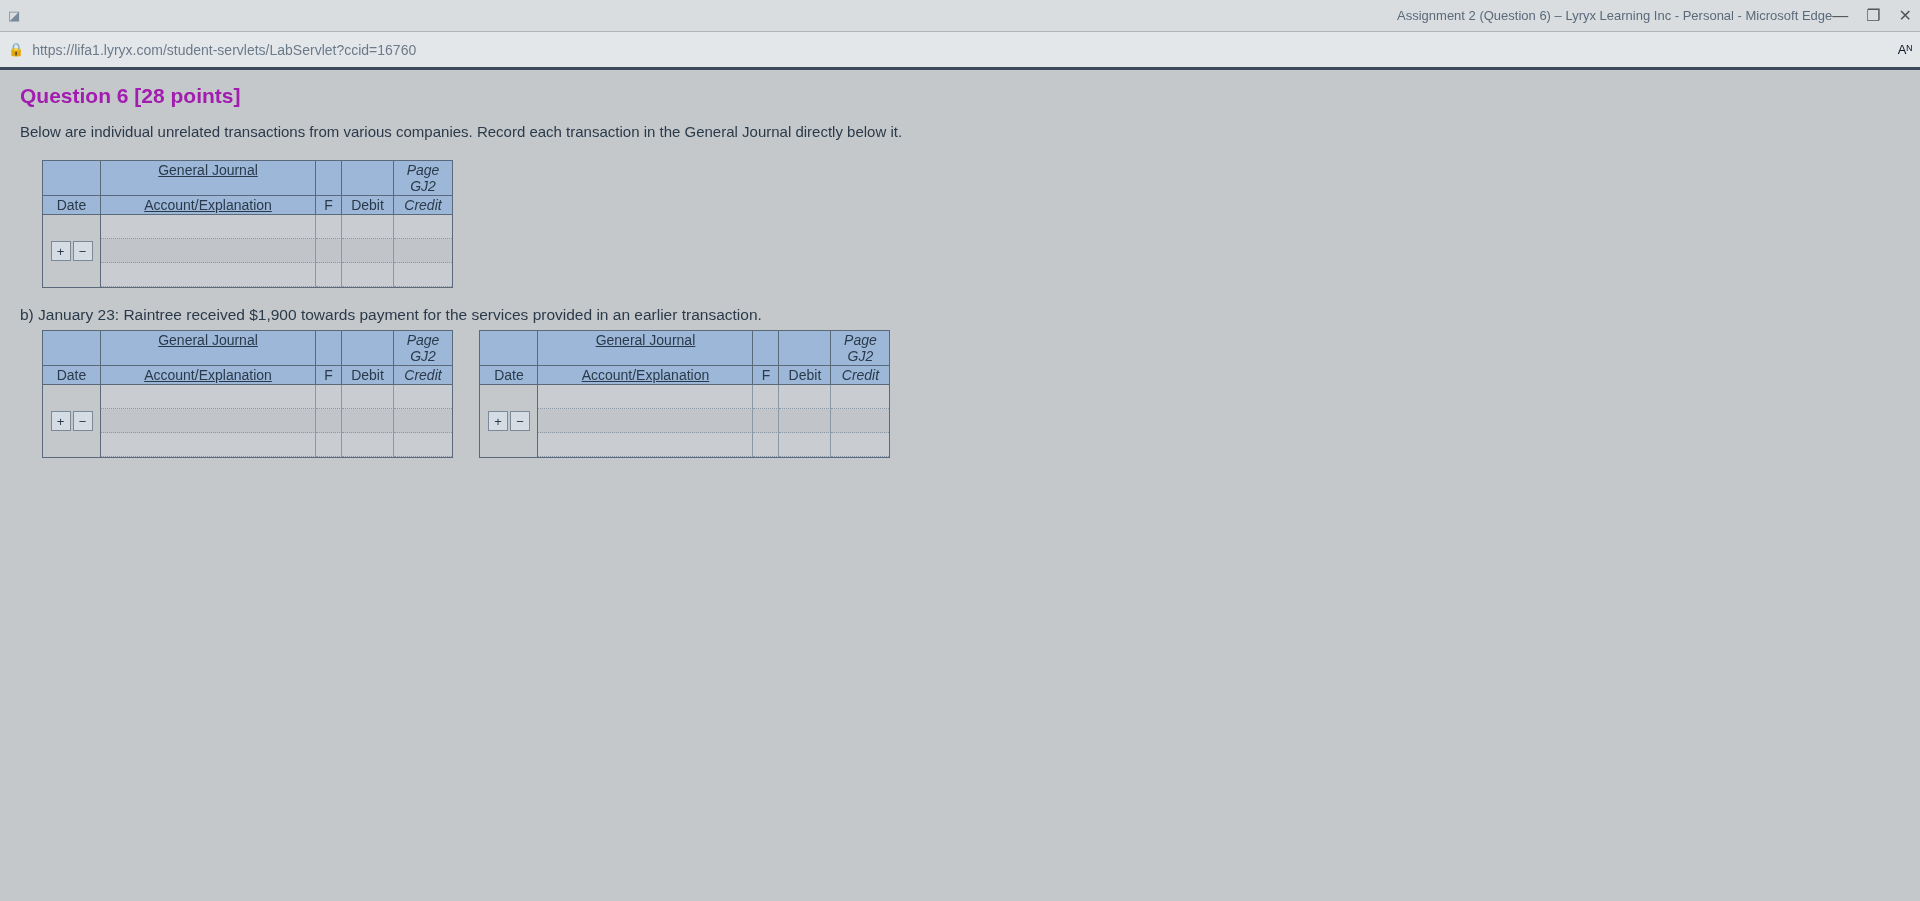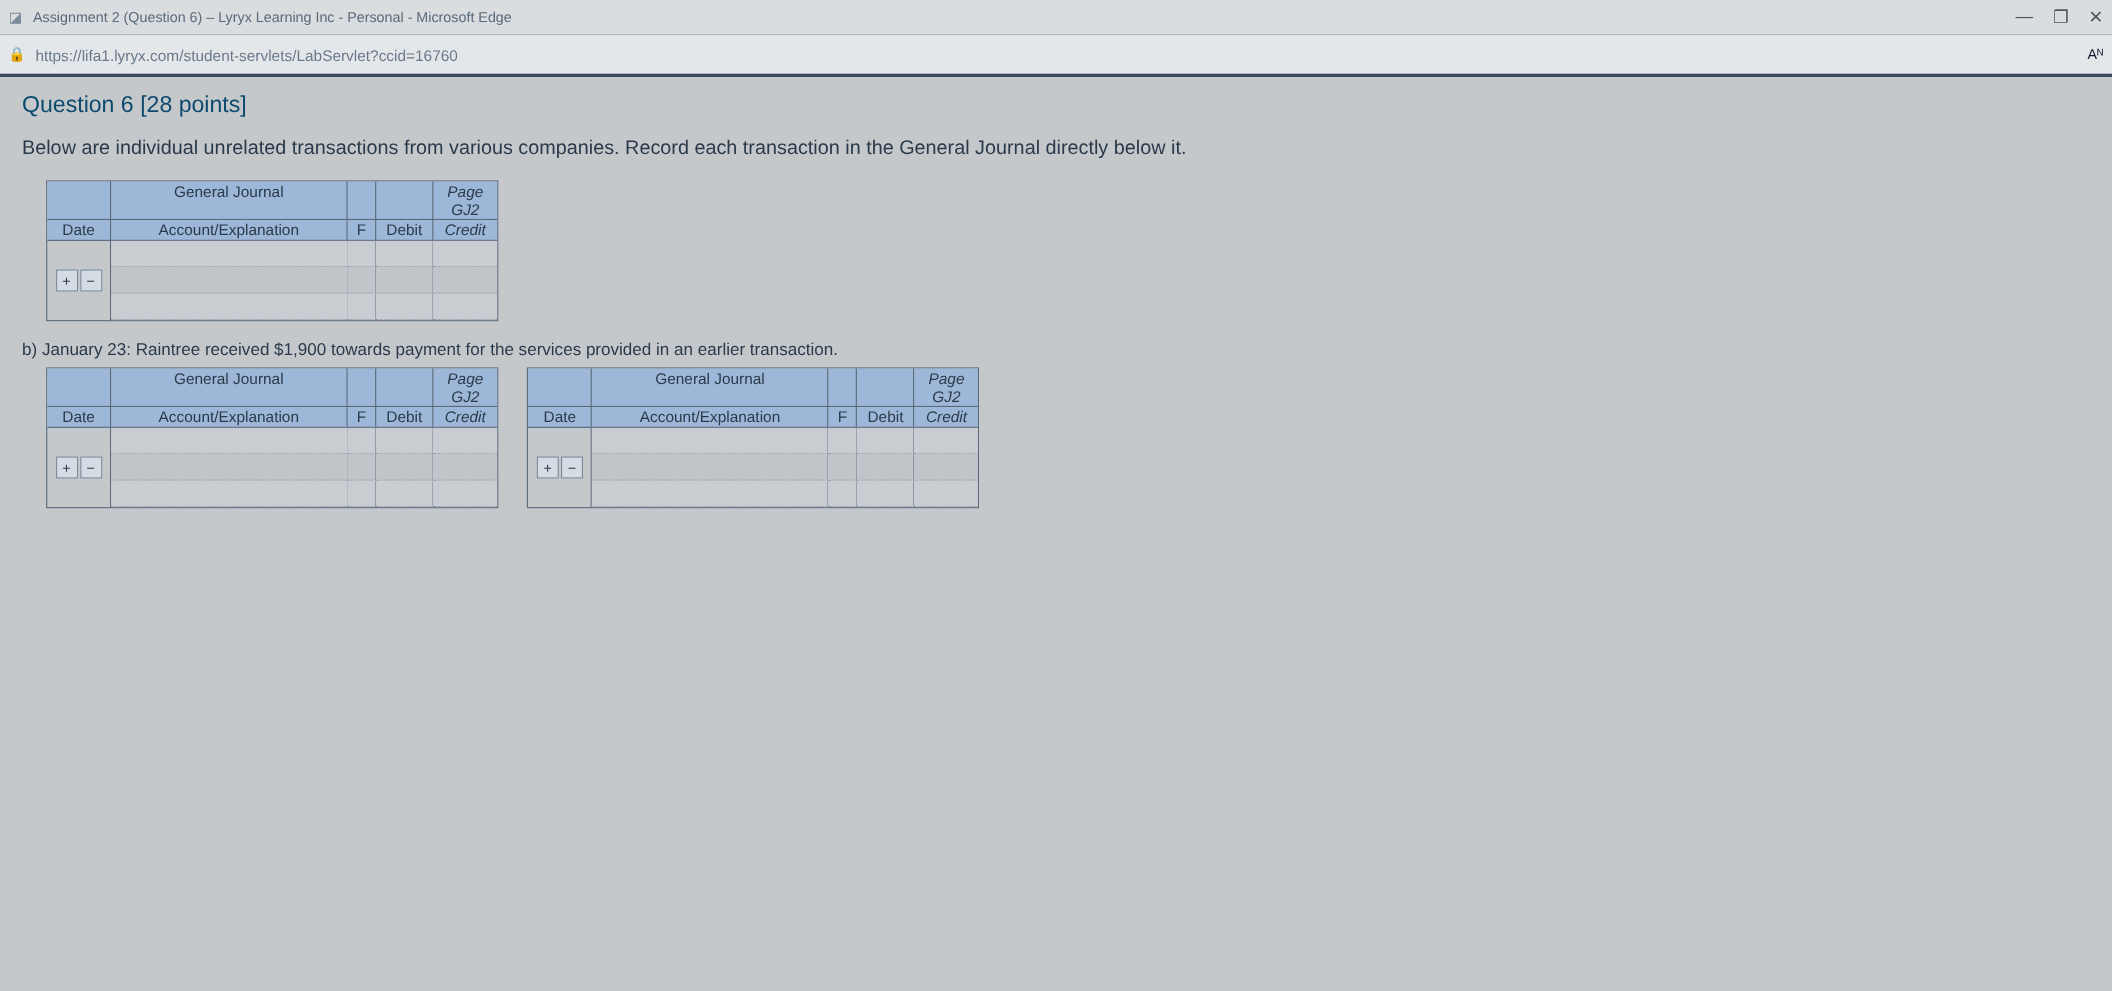--- a/index.html
+++ b/index.html
@@ -14,21 +14,21 @@
   background: #d9dde0;
   height: 32px;
   display: flex;
   align-items: center;
   padding: 0 8px;
   font-size: 13px;
   color: #5a6a7a;
   border-bottom: 1px solid #b0b5ba;
 }
 .titlebar .icon-fav { width:16px; height:16px; margin-right:6px; color:#7a8a9a; }
-.titlebar .wintitle { flex: 1; }
+.titlebar .wintitle { flex: 1; text-align: right; }
 .winctrls { display: flex; gap: 18px; align-items: center; color: #555; }
 .winctrls span { cursor: pointer; font-size: 16px; }
 .addrbar {
   background: #e4e7ea;
   height: 38px;
   display: flex;
   align-items: center;
   padding: 0 8px;
   font-size: 14px;
   color: #6b7a89;
@@ -36,22 +36,22 @@
 }
 .addrbar .lock { margin-right:8px; color:#7a8a9a; font-size:13px; }
 .addrbar .url { flex:1; }
 .addrbar .readaloud { margin-left:8px; font-size:13px; color:#0f172a; }
 .content-wrap {
   height: calc(100% - 70px);
   overflow-y: scroll;
   background: #c5c8cb;
   padding: 14px 20px 60px 20px;
 }
-.qtitle { font-size: 21px; font-weight: normal; color: #0c4a6e; margin-bottom: 14px; }
-.intro { font-size: 18px; color: #2a3a4a; line-height: 1.35; margin-bottom: 18px; }
+.qtitle { font-size: 21px; font-weight: bold; color: #a21caf; margin-bottom: 14px; }
+.intro { font-size: 15px; color: #2a3a4a; line-height: 1.35; margin-bottom: 18px; }
 .trans { font-size: 15.5px; color: #2a3a4a; margin: 18px 0 6px 0; }
 
 .journal {
   margin-left: 22px;
   border: 1px solid #5a6a7a;
   display: inline-block;
   background: #c5c8cb;
 }
 .journal .jhead {
   display: flex;
@@ -65,21 +65,21 @@
 }
 .journal .cell {
   border-right: 1px solid #5a6a7a;
   text-align: center;
   font-size: 14px;
   color: #2a3a4a;
   padding: 1px 0;
 }
 .journal .cell:last-child { border-right: none; }
 .col-date { width: 58px; }
-.col-acct { width: 215px; }
+.col-acct { width: 215px; text-decoration: underline; }
 .col-f    { width: 26px; }
 .col-deb  { width: 52px; }
 .col-cred { width: 58px; font-style: italic; }
 .journal .databody { display:flex; }
 .journal .btns {
   width: 58px;
   display:flex;
   align-items:center;
   justify-content:center;
   gap:2px;

